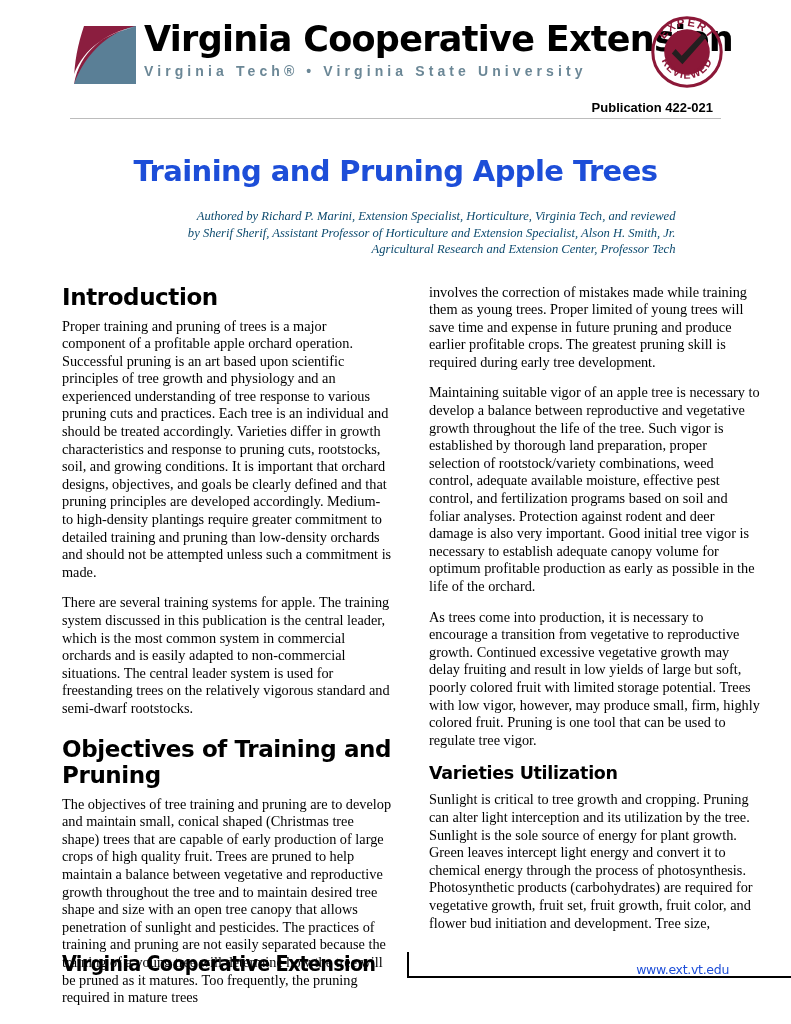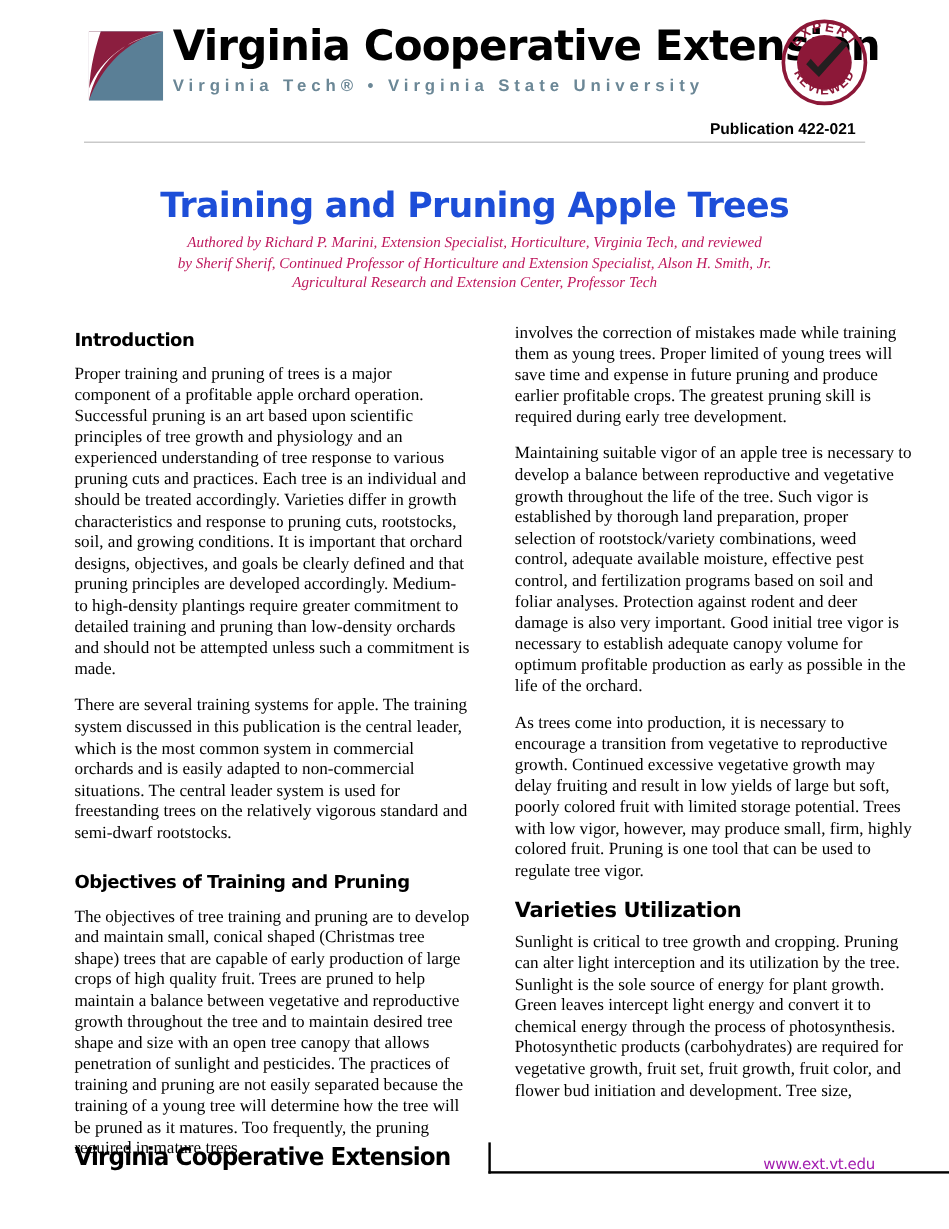--- a/index.html
+++ b/index.html
@@ -95,43 +95,44 @@
   .doc-title {
     font-family: "DejaVu Sans", sans-serif;
     font-weight: bold;
     font-size: 29px;
     line-height: 34px;
     letter-spacing: -0.6px;
     color: #1d4ed8;
     margin: 0;
   }
   .byline {
-    margin: 6px auto 0 auto;
+    margin: 20px auto 0 auto;
     width: 560px;
     font-family: "Liberation Serif", serif;
     font-style: italic;
     font-size: 12.6px;
     line-height: 16.5px;
-    color: #be185d;
+    color: #0c4a6e;
+    text-align: right;
   }
 
   
   .columns {
     display: flex;
     gap: 36px;
     margin-top: 26px;
   }
   .col {
     width: 331px;
     flex: 0 0 331px;
   }
   h1.sec {
     font-family: "DejaVu Sans", sans-serif;
     font-weight: bold;
-    font-size: 15px;
+    font-size: 23px;
     line-height: 26px;
     letter-spacing: -0.4px;
     margin: 0 0 8px 0;
     color: #000000;
   }
   h1.sec.spaced { margin-top: 18px; }
   h2.sub {
     font-family: "DejaVu Sans", sans-serif;
     font-weight: bold;
     font-size: 17.5px;
@@ -194,21 +195,21 @@
     left: 0;
     bottom: 0;
     width: 394px;
     height: 1.6px;
     background: #000000;
   }
   .footer-url {
     font-family: "DejaVu Sans", sans-serif;
     font-size: 12.5px;
     letter-spacing: -0.3px;
-    color: #a21caf;
+    color: #1d4ed8;
     white-space: nowrap;
     padding-bottom: 1px;
     margin-left: 8px;
   }
 </style>
 </head>
 <body>
 
 <div class="page">
 
@@ -246,21 +247,21 @@
     </div>
 
     <div class="pub-number">Publication 422-021</div>
     <div class="head-rule"></div>
   </div>
 
   <div class="title-block">
     <h1 class="doc-title">Training and Pruning Apple Trees</h1>
     <div class="byline">
       <div>Authored by Richard P. Marini, Extension Specialist, Horticulture, Virginia Tech, and reviewed</div>
-      <div>by Sherif Sherif, Continued Professor of Horticulture and Extension Specialist, Alson H. Smith, Jr.</div>
+      <div>by Sherif Sherif, Assistant Professor of Horticulture and Extension Specialist, Alson H. Smith, Jr.</div>
       <div>Agricultural Research and Extension Center, Professor Tech</div>
     </div>
   </div>
 
   <div class="columns">
 
     <div class="col">
       <h1 class="sec">Introduction</h1>
       <p class="body">Proper training and pruning of trees is a major component of a profitable apple orchard operation. Successful pruning is an art based upon scientific principles of tree growth and physiology and an experienced understanding of tree response to various pruning cuts and practices. Each tree is an individual and should be treated accordingly. Varieties differ in growth characteristics and response to pruning cuts, rootstocks, soil, and growing conditions. It is important that orchard designs, objectives, and goals be clearly defined and that pruning principles are developed accordingly. Medium- to high-density plantings require greater commitment to detailed training and pruning than low-density orchards and should not be attempted unless such a commitment is made.</p>
       <p class="body">There are several training systems for apple. The training system discussed in this publication is the central leader, which is the most common system in commercial orchards and is easily adapted to non-commercial situations. The central leader system is used for freestanding trees on the relatively vigorous standard and semi-dwarf rootstocks.</p>

